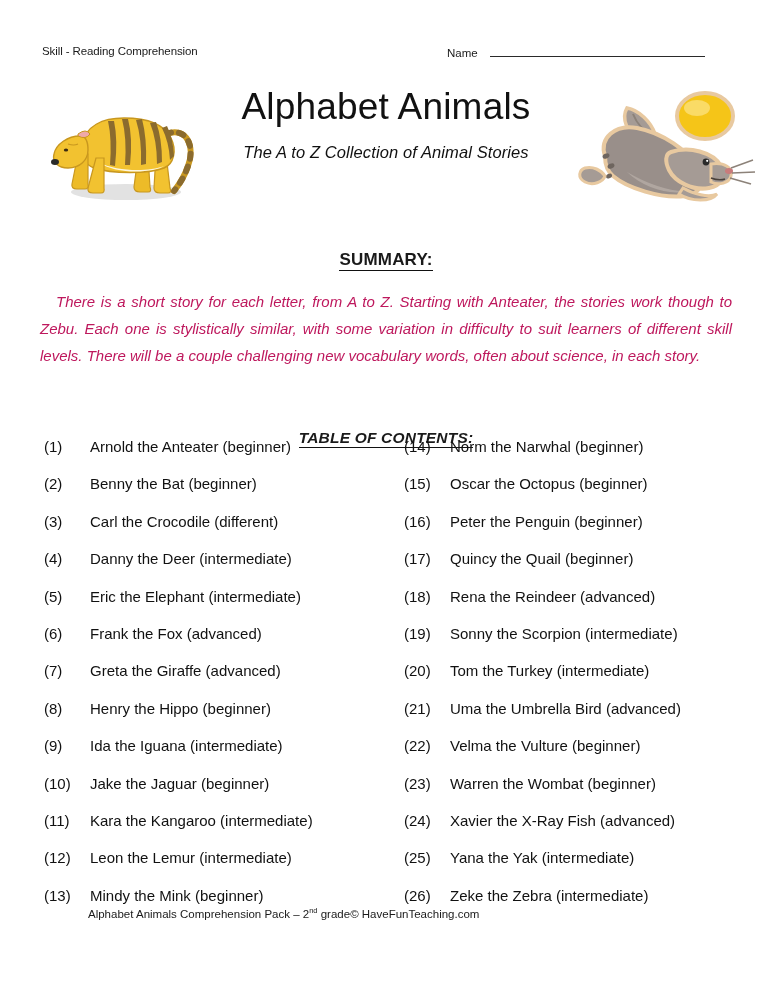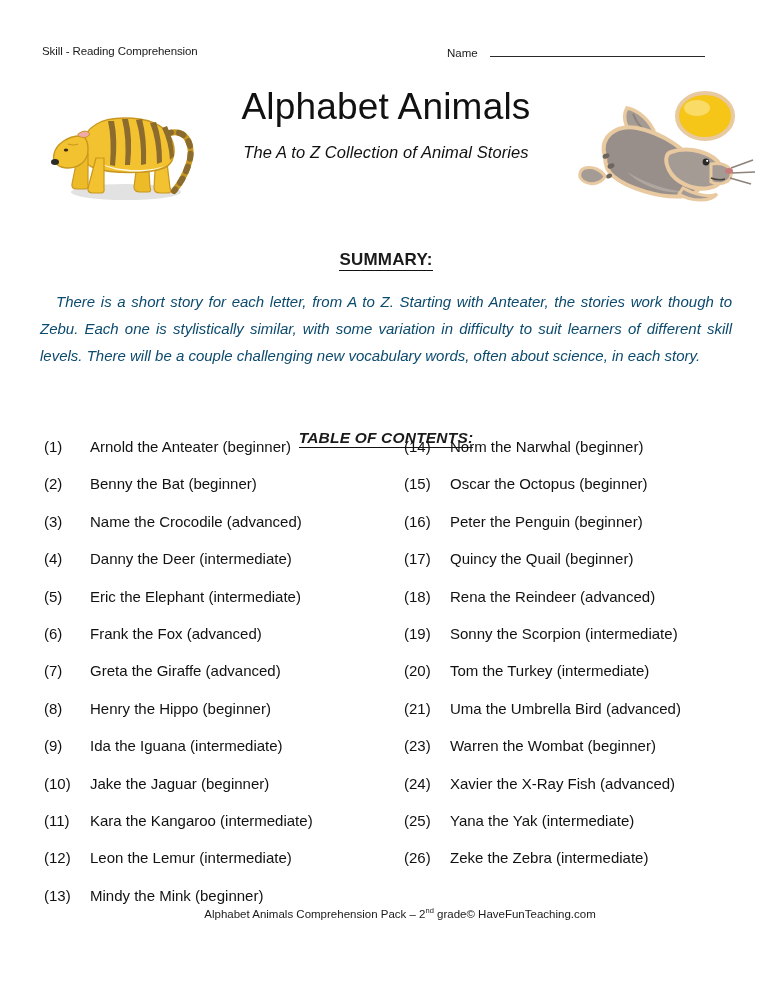--- a/index.html
+++ b/index.html
@@ -124,21 +124,21 @@
   .summary-body {
     position: absolute;
     top: 288px;
     left: 40px;
     width: 692px;
     font-size: 15px;
     font-style: italic;
     line-height: 27px;
     text-align: justify;
     text-indent: 16px;
-    color: #0c4a6e;
+    color: #be185d;
   }
 
   
   .toc-head {
     position: absolute;
     top: 398px;
     left: 0;
     width: 772px;
     text-align: center;
     font-size: 15.5px;
@@ -183,21 +183,21 @@
     flex: 1 1 auto;
   }
 
   
   .footer {
     position: absolute;
     bottom: 52px;
     left: 88px;
     right: 42px;
     display: flex;
-    justify-content: center;
+    justify-content: flex-start;
     align-items: baseline;
     font-size: 11.5px;
     color: #1a1a1a;
   }
   .footer-left { white-space: nowrap; }
   .footer-left sup {
     font-size: 7.5px;
     vertical-align: super;
     line-height: 0;
   }
@@ -316,21 +316,21 @@
         <div class="toc-item">
           <span class="toc-num">(1)</span>
           <span class="toc-text">Arnold the Anteater (beginner)</span>
         </div>
         <div class="toc-item">
           <span class="toc-num">(2)</span>
           <span class="toc-text">Benny the Bat (beginner)</span>
         </div>
         <div class="toc-item">
           <span class="toc-num">(3)</span>
-          <span class="toc-text">Name the Crocodile (advanced)</span>
+          <span class="toc-text">Carl the Crocodile (different)</span>
         </div>
         <div class="toc-item">
           <span class="toc-num">(4)</span>
           <span class="toc-text">Danny the Deer (intermediate)</span>
         </div>
         <div class="toc-item">
           <span class="toc-num">(5)</span>
           <span class="toc-text">Eric the Elephant (intermediate)</span>
         </div>
         <div class="toc-item">
@@ -391,20 +391,24 @@
           <span class="toc-num">(19)</span>
           <span class="toc-text">Sonny the Scorpion (intermediate)</span>
         </div>
         <div class="toc-item">
           <span class="toc-num">(20)</span>
           <span class="toc-text">Tom the Turkey (intermediate)</span>
         </div>
         <div class="toc-item">
           <span class="toc-num">(21)</span>
           <span class="toc-text">Uma the Umbrella Bird (advanced)</span>
+        </div>
+        <div class="toc-item">
+          <span class="toc-num">(22)</span>
+          <span class="toc-text">Velma the Vulture (beginner)</span>
         </div>
         <div class="toc-item">
           <span class="toc-num">(23)</span>
           <span class="toc-text">Warren the Wombat (beginner)</span>
         </div>
         <div class="toc-item">
           <span class="toc-num">(24)</span>
           <span class="toc-text">Xavier the X-Ray Fish (advanced)</span>
         </div>
         <div class="toc-item">

